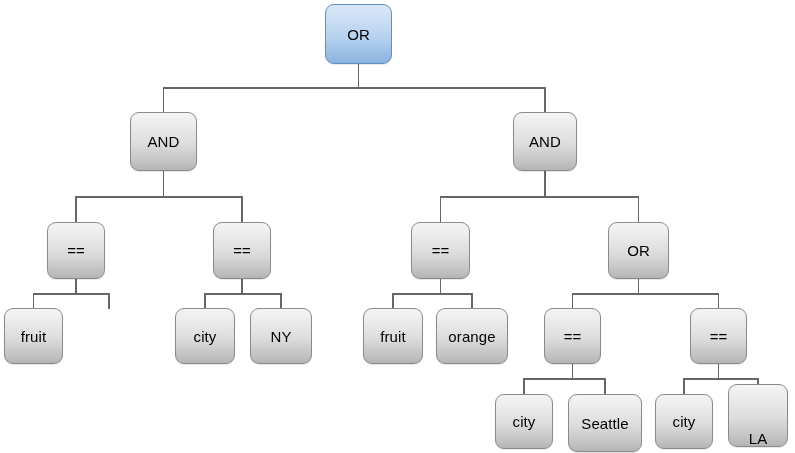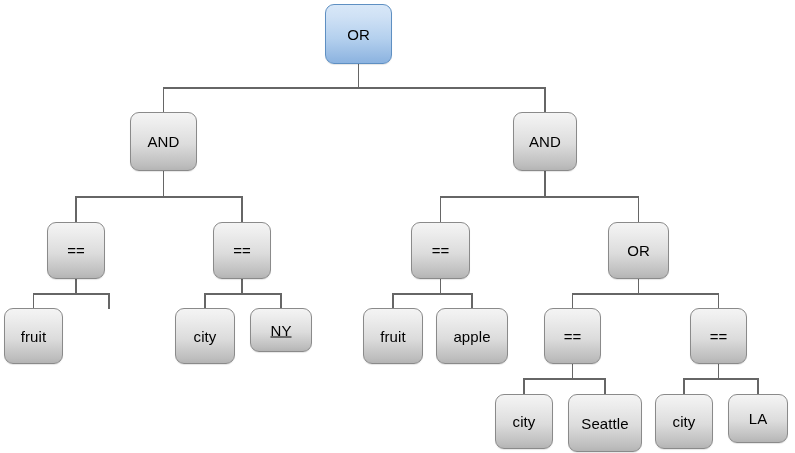--- a/index.html
+++ b/index.html
@@ -121,40 +121,40 @@
     </div>
     <div class="node op" style="left: 608px; top: 222px; width: 61px; height: 57px;">
       <span class="label">OR</span>
     </div>
     <div class="node" style="left: 4px; top: 308px; width: 59px; height: 56px;">
       <span class="label">fruit</span>
     </div>
     <div class="node" style="left: 175px; top: 308px; width: 60px; height: 56px;">
       <span class="label">city</span>
     </div>
-    <div class="node" style="left: 250px; top: 308px; width: 62px; height: 44px; text-decoration: underline;">
+    <div class="node" style="left: 250px; top: 308px; width: 62px; height: 56px;">
       <span class="label">NY</span>
     </div>
     <div class="node" style="left: 363px; top: 308px; width: 60px; height: 56px;">
       <span class="label">fruit</span>
     </div>
     <div class="node" style="left: 436px; top: 308px; width: 72px; height: 56px;">
-      <span class="label">apple</span>
+      <span class="label">orange</span>
     </div>
     <div class="node op" style="left: 544px; top: 308px; width: 57px; height: 56px;">
       <span class="label">==</span>
     </div>
     <div class="node op" style="left: 690px; top: 308px; width: 57px; height: 56px;">
       <span class="label">==</span>
     </div>
     <div class="node" style="left: 495px; top: 394px; width: 58px; height: 55px;">
       <span class="label">city</span>
     </div>
     <div class="node" style="left: 568px; top: 394px; width: 74px; height: 58px;">
       <span class="label">Seattle</span>
     </div>
     <div class="node" style="left: 655px; top: 394px; width: 58px; height: 55px;">
       <span class="label">city</span>
     </div>
-    <div class="node" style="left: 728px; top: 394px; width: 60px; height: 49px;">
+    <div class="node" style="left: 728px; top: 384px; width: 60px; height: 63px; align-items: flex-end;">
       <span class="label">LA</span>
     </div>
   </div>
 
 </body></html>

